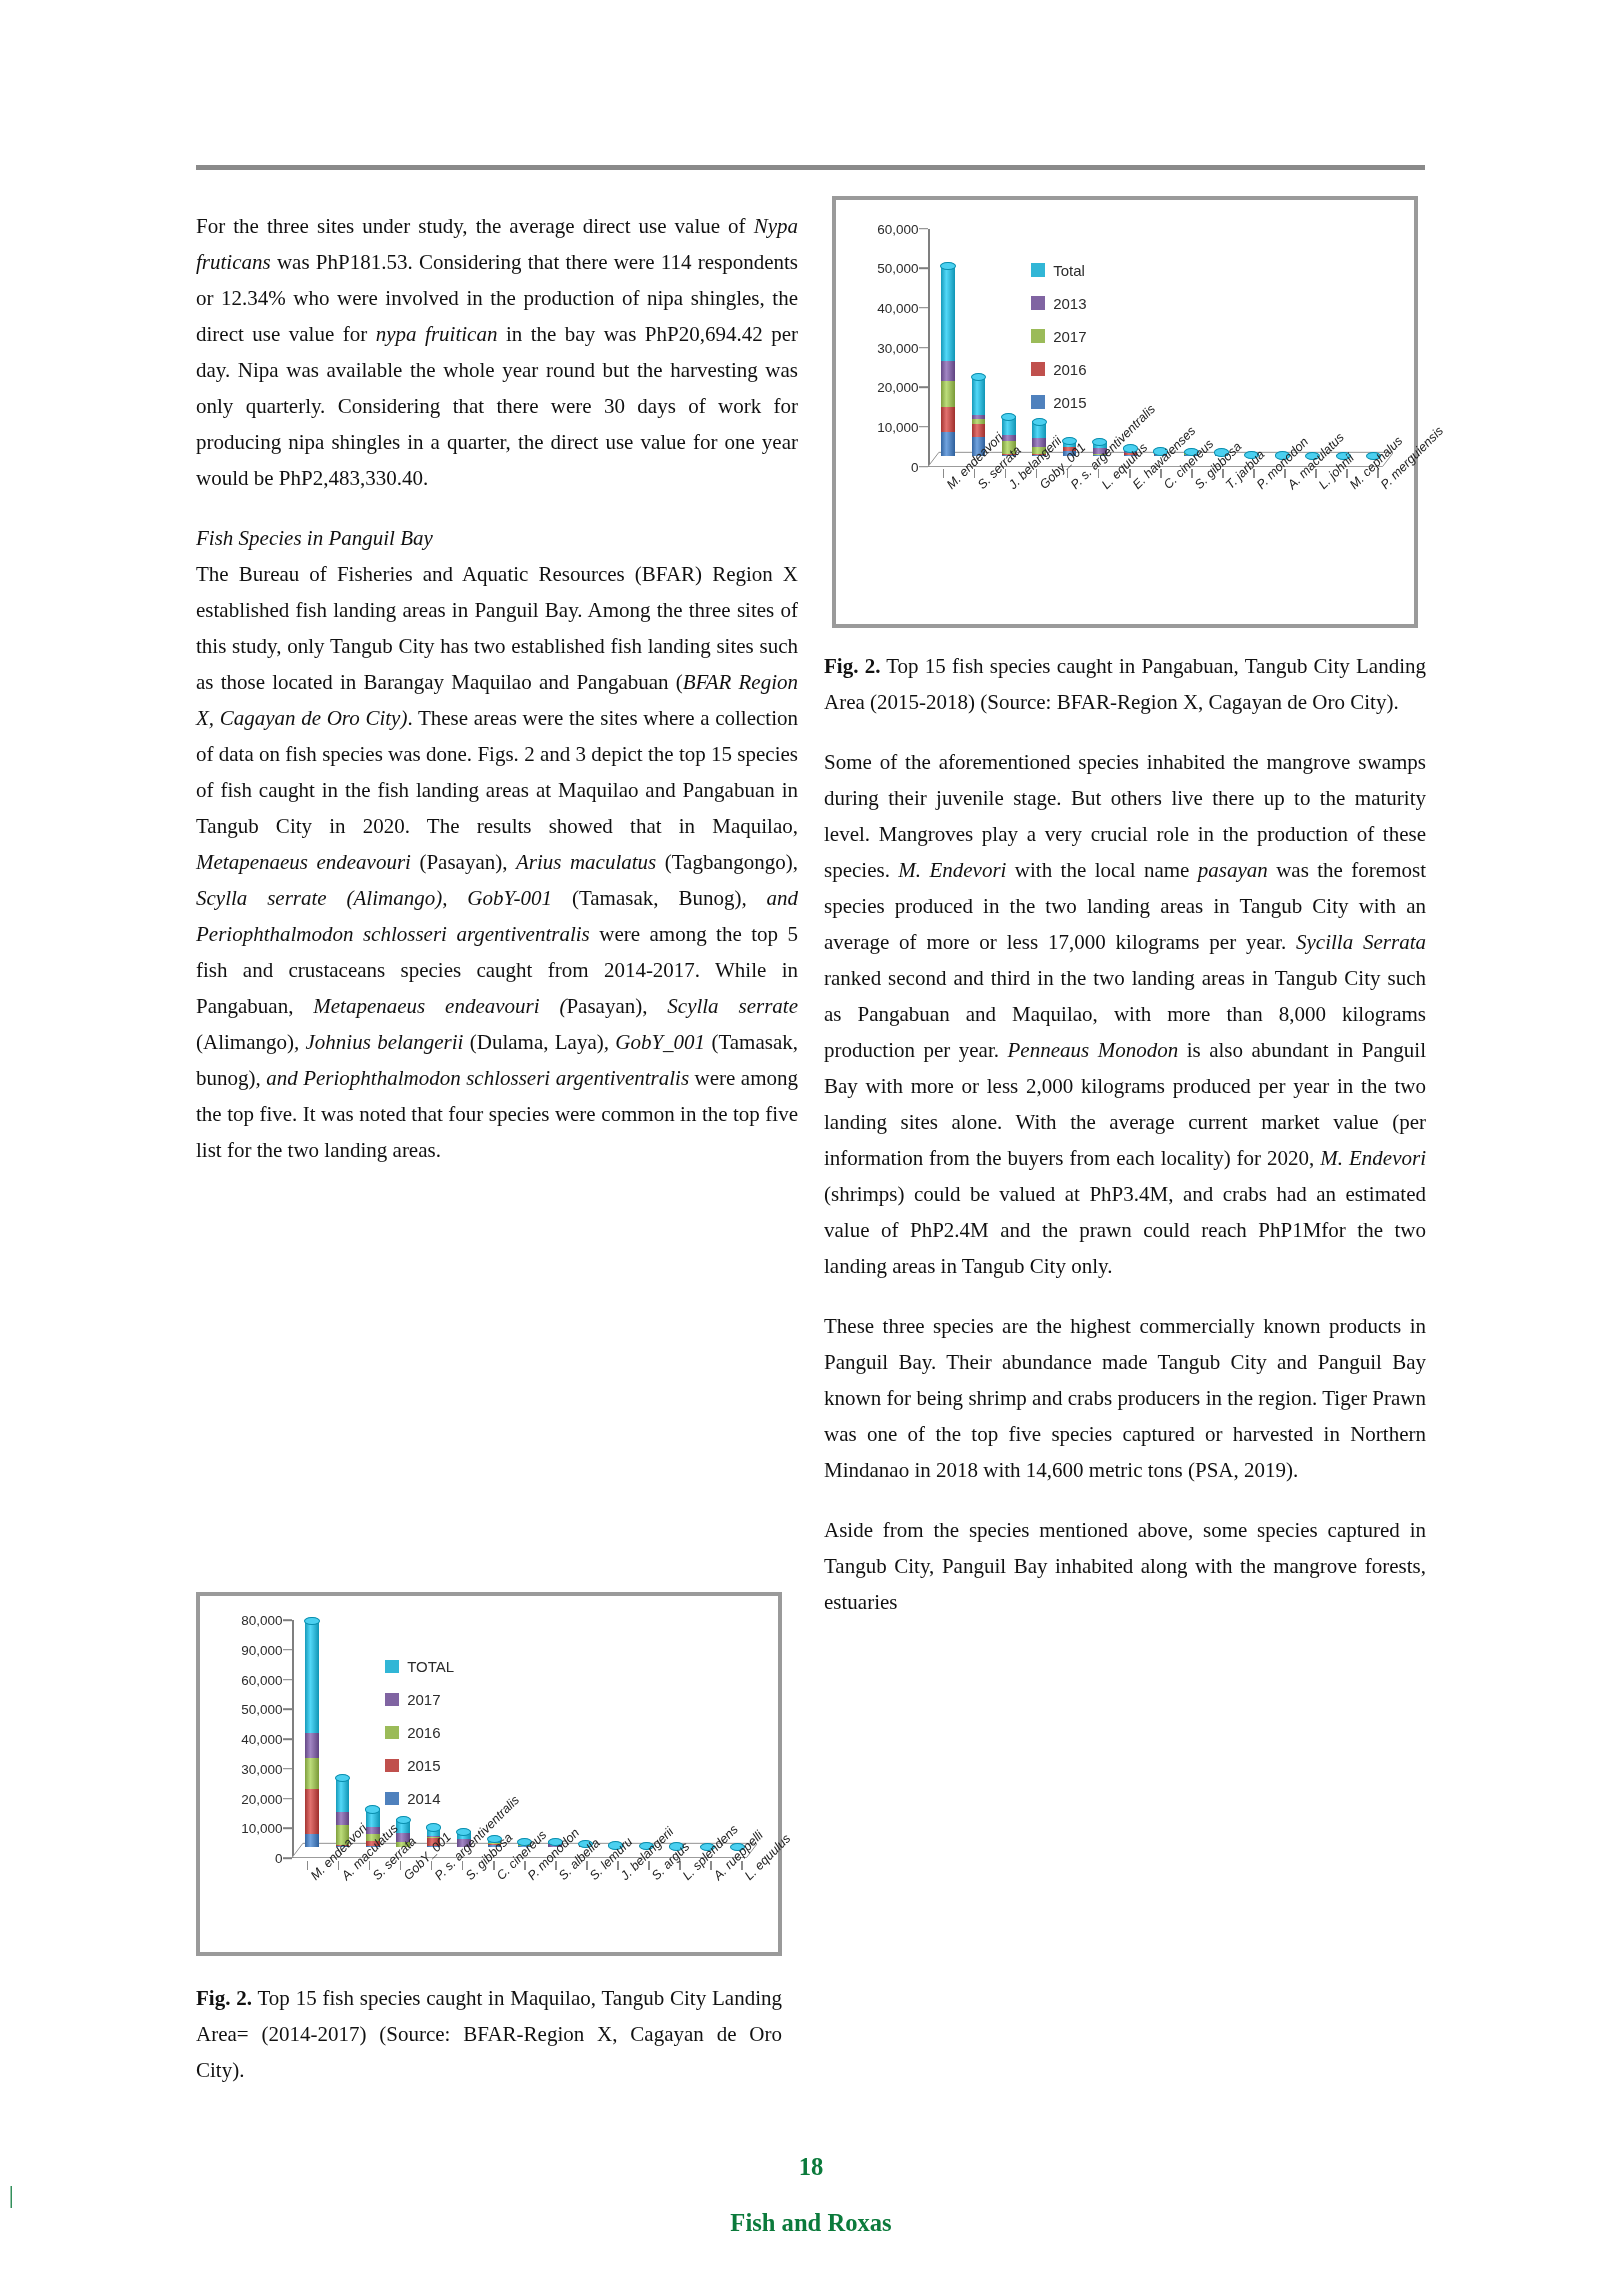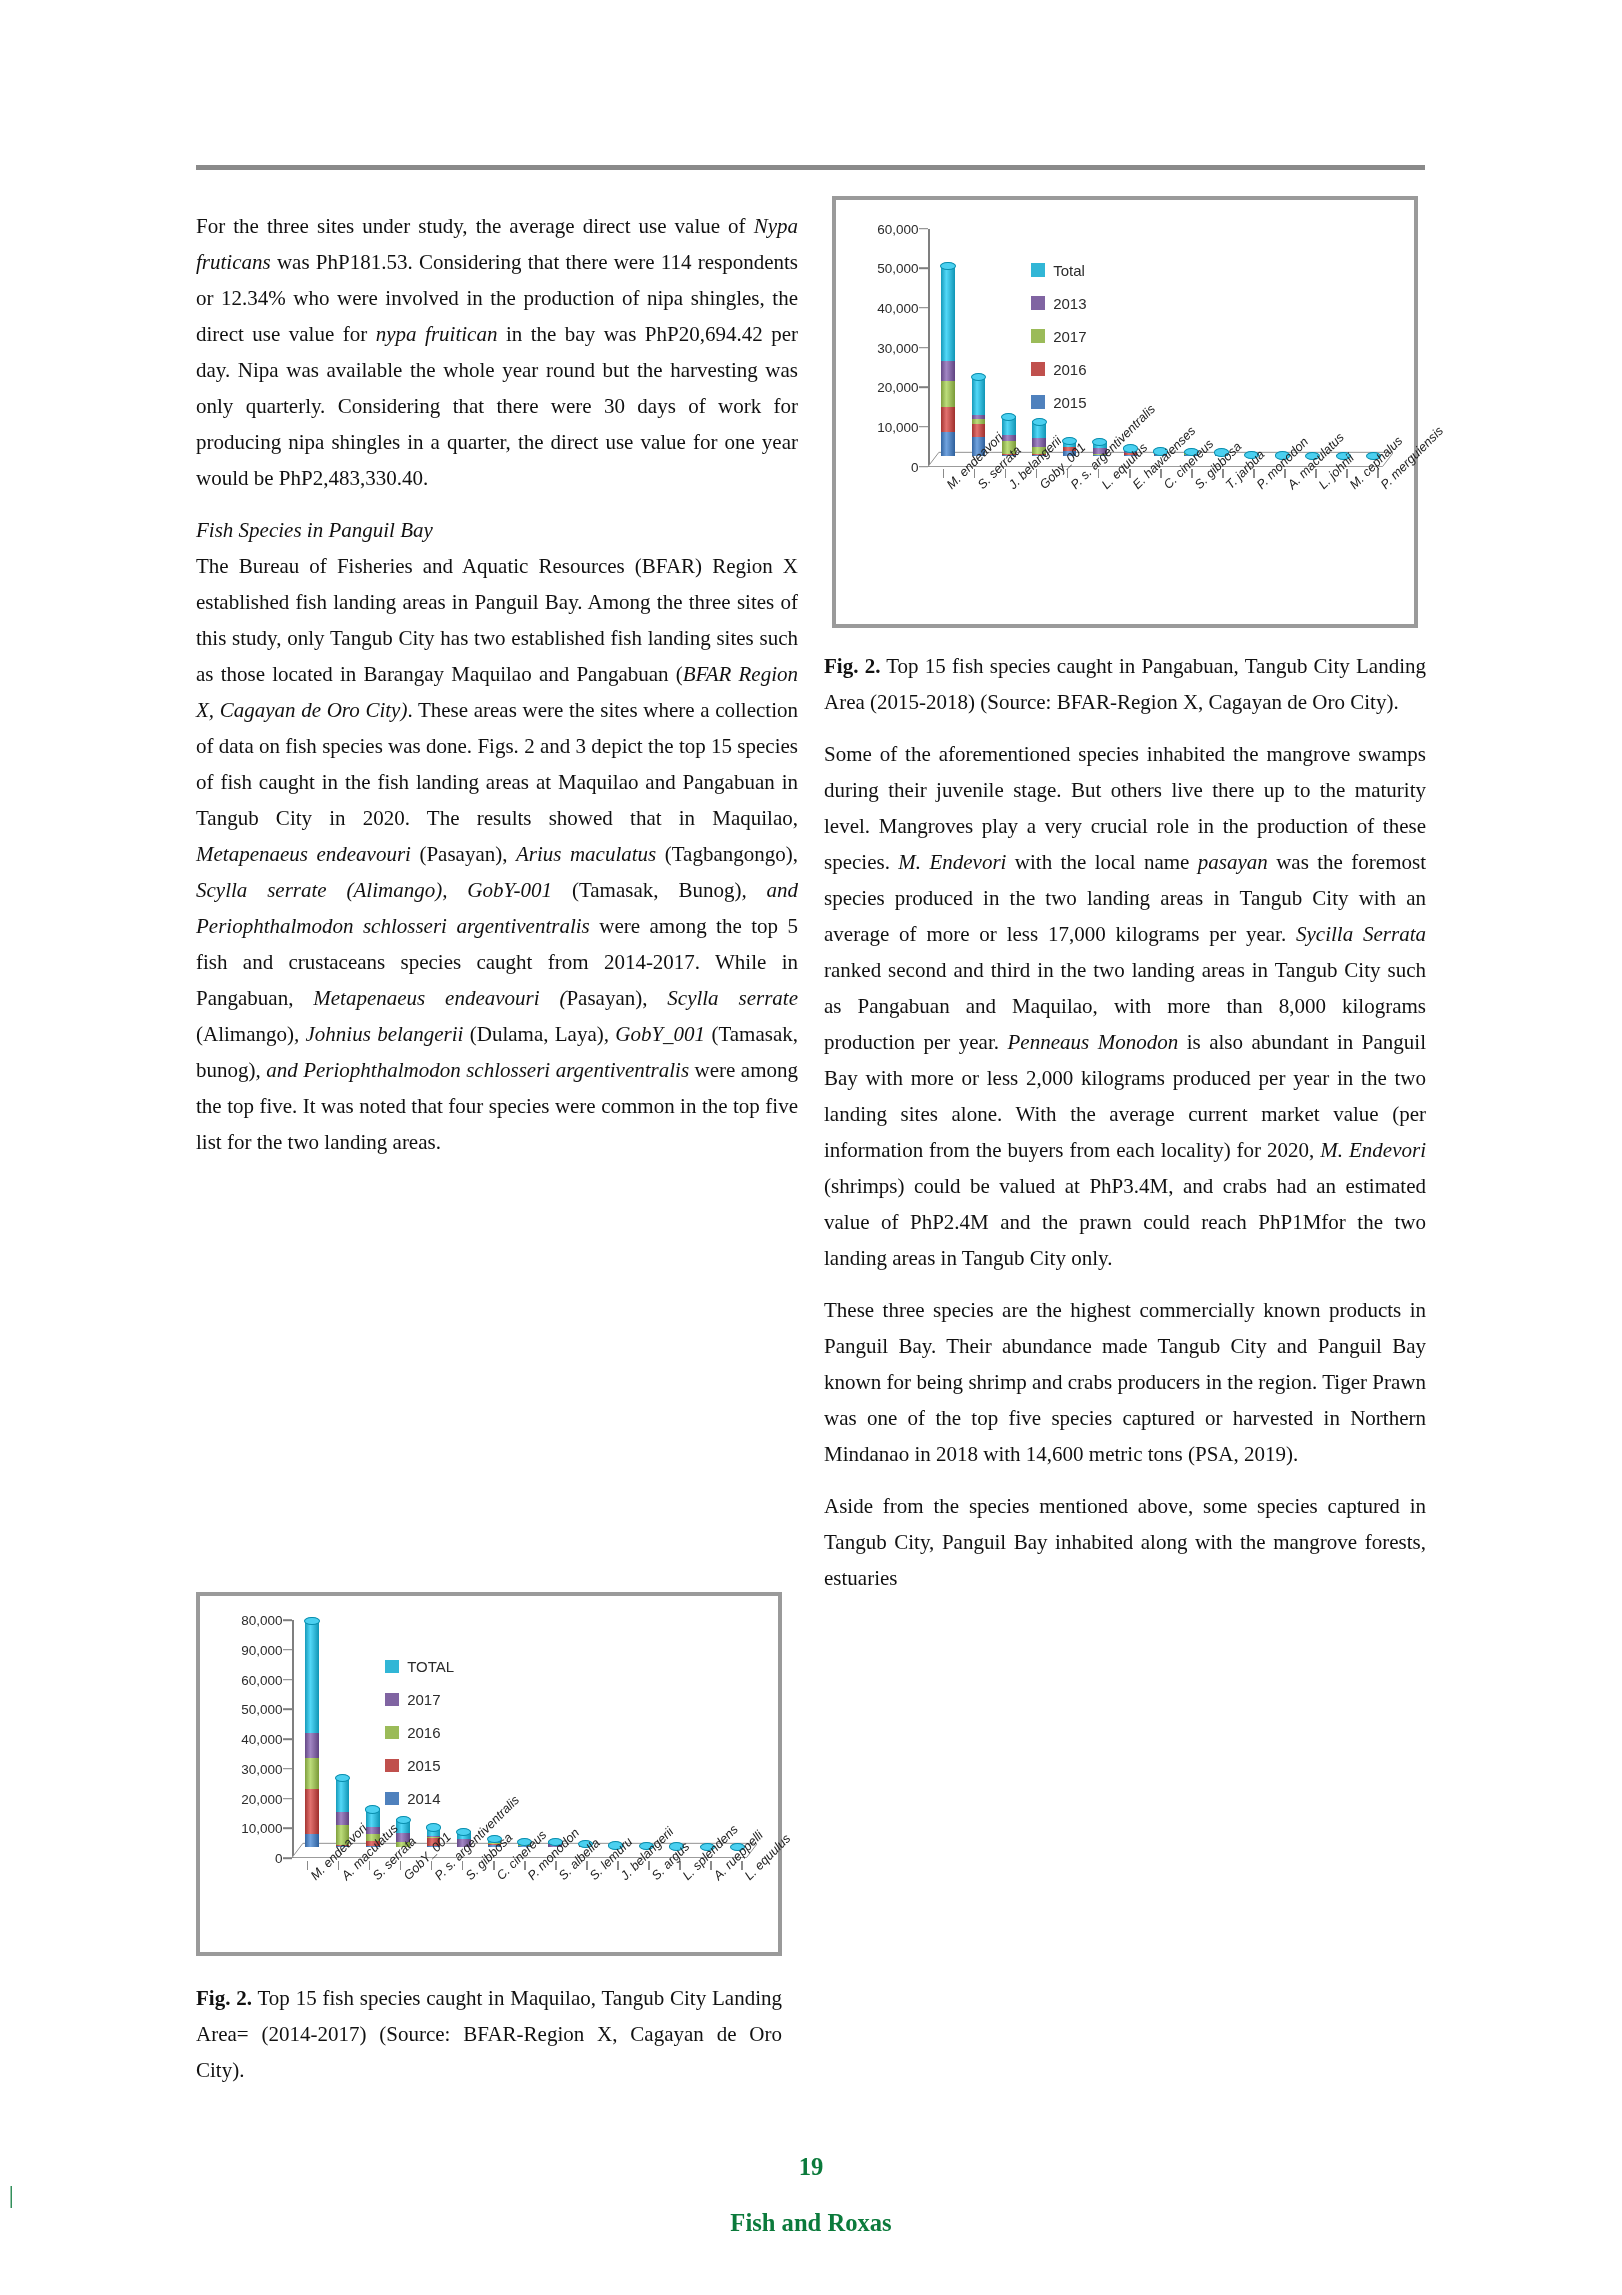--- a/index.html
+++ b/index.html
@@ -41,21 +41,21 @@
   
   .col{
     position:absolute; top:208px; width:602px;
     font-size:21px; line-height:36px;
     text-align:justify; text-justify:inter-word;
     hyphens:none;
   }
   .col-left{ left:196px; }
   .col-right{ left:824px; }
   .col p{ margin:0 0 0 0; }
-  .col p + p { margin-top:16px; }
+  .col p + p { margin-top:24px; }
   i, .it{ font-style:italic; }
   .subhead{ font-style:italic; }
 
   
   .figbox{
     box-sizing:border-box;
     border:4px solid #9a9a9a;
     background:#fff;
     position:relative;
   }
@@ -807,17 +807,17 @@
     <p class="figcap"><b>Fig. 2.</b><span> Top 15 fish species caught in Pangabuan, Tangub City Landing Area (2015-2018) (Source: BFAR-Region X, Cagayan de Oro City).</span></p>
 
     <p><span>Some of the aforementioned species inhabited the mangrove swamps during their juvenile stage. But others live there up to the maturity level. Mangroves play a very crucial role in the production of these species. </span><i>M. Endevori</i><span> with the local name </span><i>pasayan</i><span> was the foremost species produced in the two landing areas in Tangub City with an average of more or less 17,000 kilograms per year. </span><i>Sycilla Serrata</i><span> ranked second and third in the two landing areas in Tangub City such as Pangabuan and Maquilao, with more than 8,000 kilograms production per year. </span><i>Penneaus Monodon</i><span> is also abundant in Panguil Bay with more or less 2,000 kilograms produced per year in the two landing sites alone. With the average current market value (per information from the buyers from each locality) for 2020, </span><i>M. Endevori</i><span> (shrimps) could be valued at PhP3.4M, and crabs had an estimated value of PhP2.4M and the prawn could reach PhP1Mfor the two landing areas in Tangub City only.</span></p>
 
     <p>These three species are the highest commercially known products in Panguil Bay. Their abundance made Tangub City and Panguil Bay known for being shrimp and crabs producers in the region. Tiger Prawn was one of the top five species captured or harvested in Northern Mindanao in 2018 with 14,600 metric tons (PSA, 2019).</p>
 
     <p>Aside from the species mentioned above, some species captured in Tangub City, Panguil Bay inhabited along with the mangrove forests, estuaries</p>
   </div>
 
   <div class="footer">
-    <span>19</span><span class="bar">|</span><span>Fish and Roxas</span>
+    <span>18</span><span class="bar">|</span><span>Fish and Roxas</span>
   </div>
 
 </div>
 
 
 </body></html>

